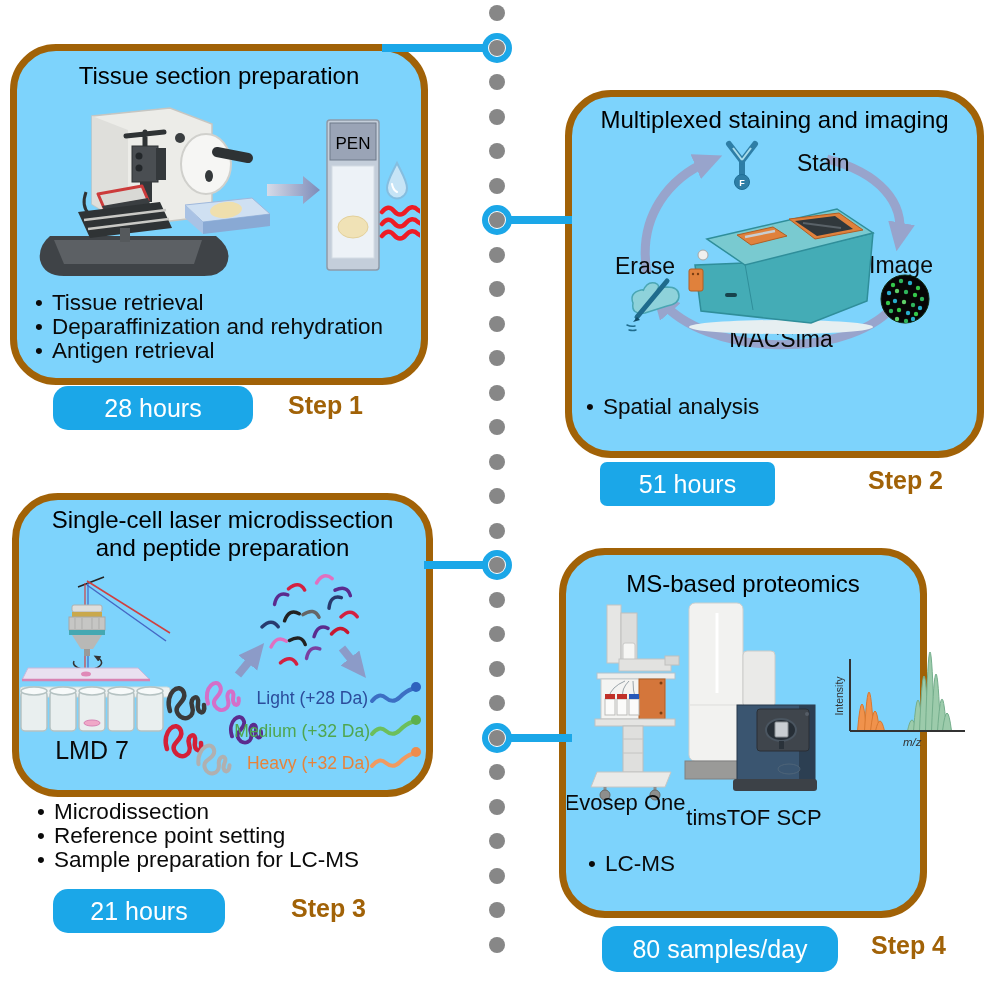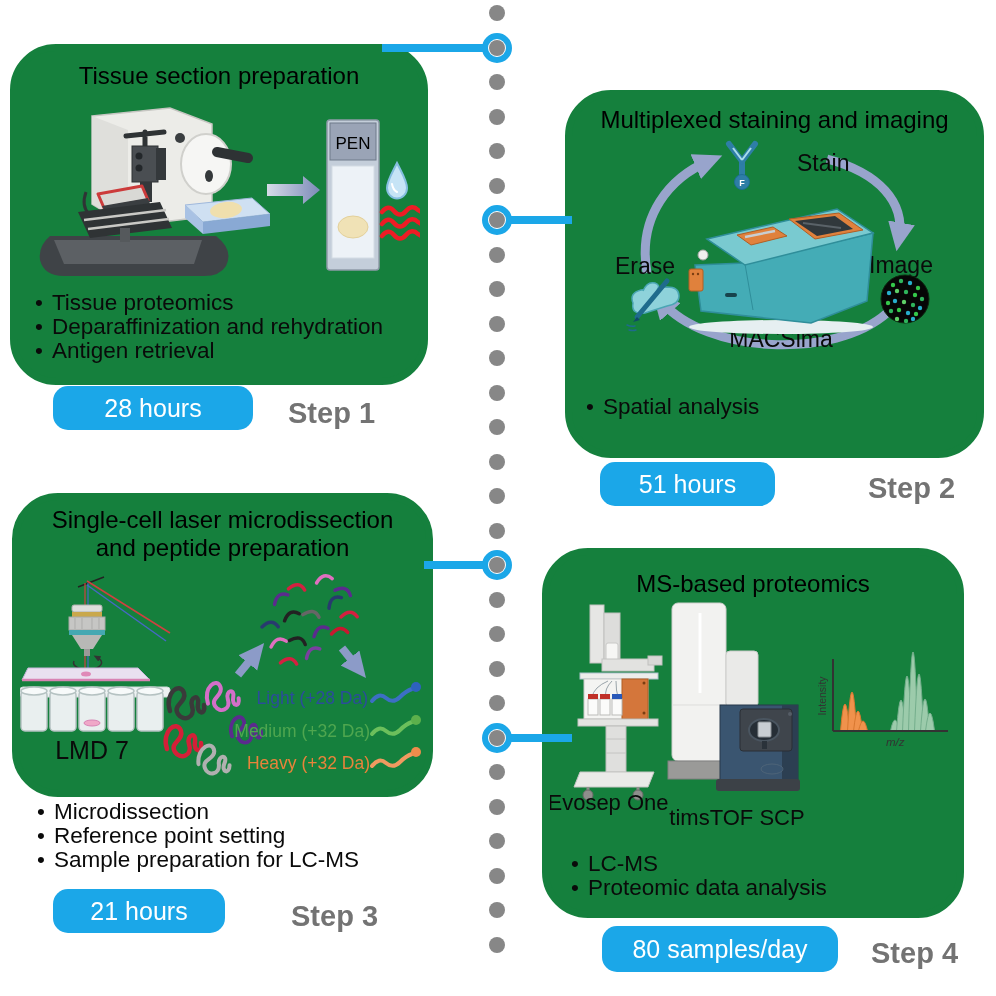--- a/index.html
+++ b/index.html
@@ -1,40 +1,40 @@
 <!DOCTYPE html>
 <html><head>
 <meta charset="utf-8">
 <style>
   html,body{margin:0;padding:0;}
   body{width:996px;height:996px;position:relative;background:#fff;overflow:hidden;
        font-family:"Liberation Sans", sans-serif;}
-  .panel{position:absolute;border:7px solid #15803d;border-radius:46px;background:#15803d;box-sizing:border-box;}
+  .panel{position:absolute;border:7px solid #a16207;border-radius:46px;background:#7dd3fc;box-sizing:border-box;}
   #panel1{left:10px;top:44px;width:418px;height:341px;}
   #panel2{left:565px;top:90px;width:419px;height:368px;}
   #panel3{left:12px;top:493px;width:421px;height:304px;}
-  #panel4{left:542px;top:548px;width:422px;height:370px;}
+  #panel4{left:559px;top:548px;width:368px;height:370px;}
   .panel-title{text-align:center;font-size:24px;line-height:1.16;color:#000;position:absolute;width:100%;}
   #panel1 .panel-title{top:11px;} #panel2 .panel-title{top:9px;}
   #panel3 .panel-title{top:6px;} #panel4 .panel-title{top:15px;}
   .illu{position:absolute;}
   .bullets{position:absolute;margin:0;padding:0;list-style:none;font-size:22.5px;color:#0A0A0A;white-space:nowrap;}
   .bullets li{line-height:24px;margin:0;}
   .bullets li::before{content:"\2022";margin:0 9px 0 0;}
   #panel1 .bullets{left:18px;top:240px;}
   #panel2 .bullets{left:14px;top:298px;}
   #panel3 .bullets{left:18px;top:300px;}
   #panel4 .bullets{left:22px;top:297px;}
   .badge{position:absolute;background:#1BA7E8;color:#fff;font-size:25px;border-radius:15px;
          display:flex;align-items:center;justify-content:center;z-index:4;}
   #badge1{left:53px;top:386px;width:200px;height:44px;}
-  #badge2{left:600px;top:462px;width:175px;height:44px;}
+  #badge2{left:600px;top:462px;width:175px;height:44px;border-radius:7px;}
   #badge3{left:53px;top:889px;width:172px;height:44px;}
   #badge4{left:602px;top:926px;width:236px;height:46px;}
-  .step{position:absolute;color:#737373;font-weight:bold;font-size:29px;z-index:4;margin-top:6px;}
+  .step{position:absolute;color:#a16207;font-weight:bold;font-size:25px;z-index:4;}
   #step1{left:288px;top:391px;} #step2{left:868px;top:466px;}
   #step3{left:291px;top:894px;} #step4{left:871px;top:931px;}
   .conn{position:absolute;height:8px;background:#1BA7E8;z-index:2;}
   .dot{position:absolute;width:16px;height:16px;border-radius:50%;background:#878787;z-index:1;}
   .ring{position:absolute;width:18px;height:18px;border:6px solid #1BA7E8;border-radius:50%;
         background:#fff;z-index:3;display:flex;align-items:center;justify-content:center;}
   .ring .ring-dot{width:16px;height:16px;border-radius:50%;background:#878787;}
   svg text{font-family:"Liberation Sans", sans-serif;}
 </style>
 </head>
@@ -134,21 +134,21 @@
       <path d="M377,63 C371,75 367,81 367,88 a10,10.5 0 0 0 20,0 C387,81 383,75 377,63 Z" fill="#C6E4F6" stroke="#85BEE0" stroke-width="2"></path>
       <path d="M372,84 q1,6 5,8" stroke="#FFFFFF" stroke-width="2" fill="none" stroke-linecap="round"></path>
     </g>
     <g stroke="#EE1C25" stroke-width="4.5" fill="none" stroke-linecap="round">
       <path d="M362,112 q6,-8 12,-1 q6,7 12,0 q6,-7 12,-1 q4,3 8,2"></path>
       <path d="M362,124 q6,-8 12,-1 q6,7 12,0 q6,-7 12,-1 q4,3 8,2"></path>
       <path d="M362,136 q6,-8 12,-1 q6,7 12,0 q6,-7 12,-1 q4,3 8,2"></path>
     </g>
   </svg>
   <ul class="bullets">
-    <li>Tissue proteomics</li>
+    <li>Tissue retrieval</li>
     <li>Deparaffinization and rehydration</li>
     <li>Antigen retrieval</li>
   </ul>
 </div>
 <div class="badge" id="badge1">28 hours</div>
 <div class="step" id="step1">Step 1</div>
 
 <div class="panel" id="panel2">
   <div class="panel-title">Multiplexed staining and imaging</div>
   <svg class="illu" style="left:3px;top:36px;" width="400" height="250" viewBox="0 0 400 250">
@@ -403,17 +403,16 @@
           <path d="M375.5,138 Q380,102 384.5,138 Z" fill="#9CCBAB" stroke="#74AE8C" stroke-width="1"></path>
         </g>
       <line x1="283" y1="138" x2="398" y2="138" stroke="#333" stroke-width="2"></line>
       <line x1="283" y1="138" x2="283" y2="66" stroke="#333" stroke-width="2"></line>
       <text transform="translate(276,103) rotate(-90)" text-anchor="middle" font-size="10.5" fill="#333">Intensity</text>
       <text x="336" y="153" font-size="11.5" font-style="italic" fill="#333">m/z</text>
     </g>
   </svg>
   <ul class="bullets">
     <li>LC-MS</li>
-    <li>Proteomic data analysis</li>
   </ul>
 </div>
 <div class="badge" id="badge4">80 samples/day</div>
 <div class="step" id="step4">Step 4</div>
 
 </body></html>

